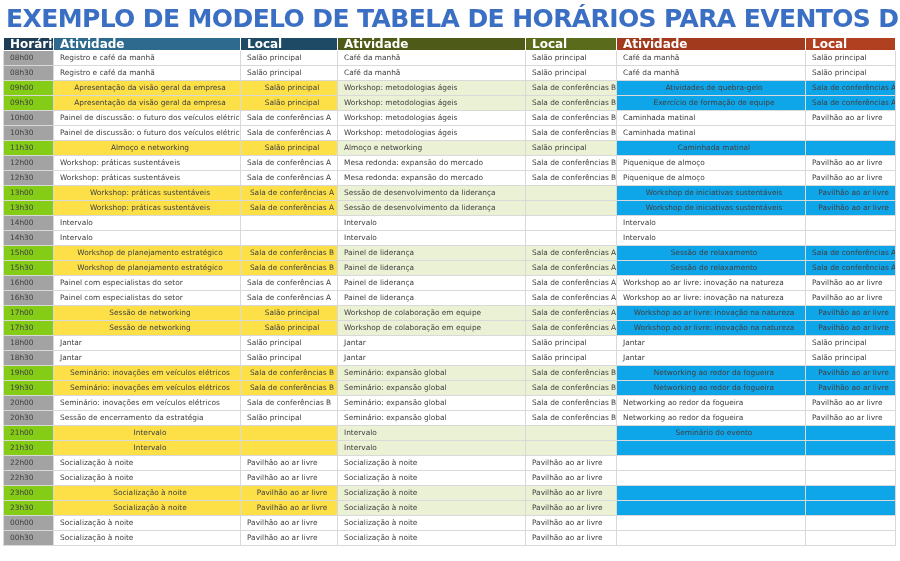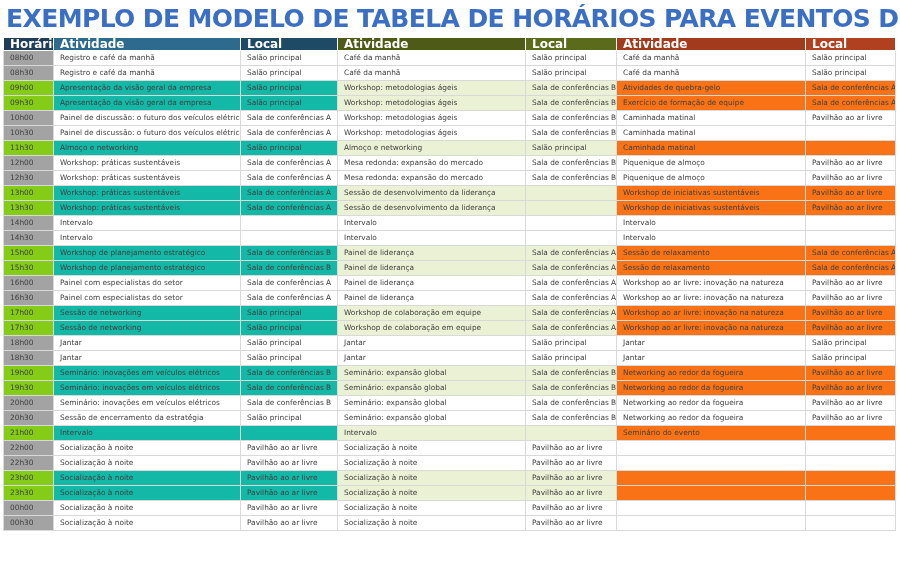--- a/index.html
+++ b/index.html
@@ -28,23 +28,23 @@
     }
     th.h-time { background: #1f3d56; }
     th.h-a1 { background: #2d6a8d; }
     th.h-l1 { background: #1f4a66; font-weight: normal; }
     th.h-a2 { background: #4e5a17; }
     th.h-l2 { background: #5b6b1c; font-weight: normal; }
     th.h-a3 { background: #a23b1e; }
     th.h-l3 { background: #b0401f; font-weight: normal; }
     td.time { background: #a3a3a3; }
     tr.shade td.time { background: #84cc16; }
-    tr.shade td.g1 { background: #14b8a6; }
+    tr.shade td.g1 { background: #fde047; text-align: center; }
     tr.shade td.g2 { background: #ebf1d5; }
-    tr.shade td.g3 { background: #f97316; }
+    tr.shade td.g3 { background: #0ea5e9; text-align: center; }
   </style>
 </head>
 <body>
 
 <div class="title">EXEMPLO DE MODELO DE TABELA DE HORÁRIOS PARA EVENTOS DE TRABALHO</div>
 
 <table class="sched">
   <colgroup>
     <col style="width:50px">
     <col style="width:187px">
@@ -293,20 +293,29 @@
       </tr>
       <tr class="shade">
         <td class="time">21h00</td>
         <td class="g1">Intervalo</td>
         <td class="g1"></td>
         <td class="g2">Intervalo</td>
         <td class="g2"></td>
         <td class="g3">Seminário do evento</td>
         <td class="g3"></td>
       </tr>
+      <tr class="shade">
+        <td class="time">21h30</td>
+        <td class="g1">Intervalo</td>
+        <td class="g1"></td>
+        <td class="g2">Intervalo</td>
+        <td class="g2"></td>
+        <td class="g3"></td>
+        <td class="g3"></td>
+      </tr>
       <tr>
         <td class="time">22h00</td>
         <td class="g1">Socialização à noite</td>
         <td class="g1">Pavilhão ao ar livre</td>
         <td class="g2">Socialização à noite</td>
         <td class="g2">Pavilhão ao ar livre</td>
         <td class="g3"></td>
         <td class="g3"></td>
       </tr>
       <tr>

